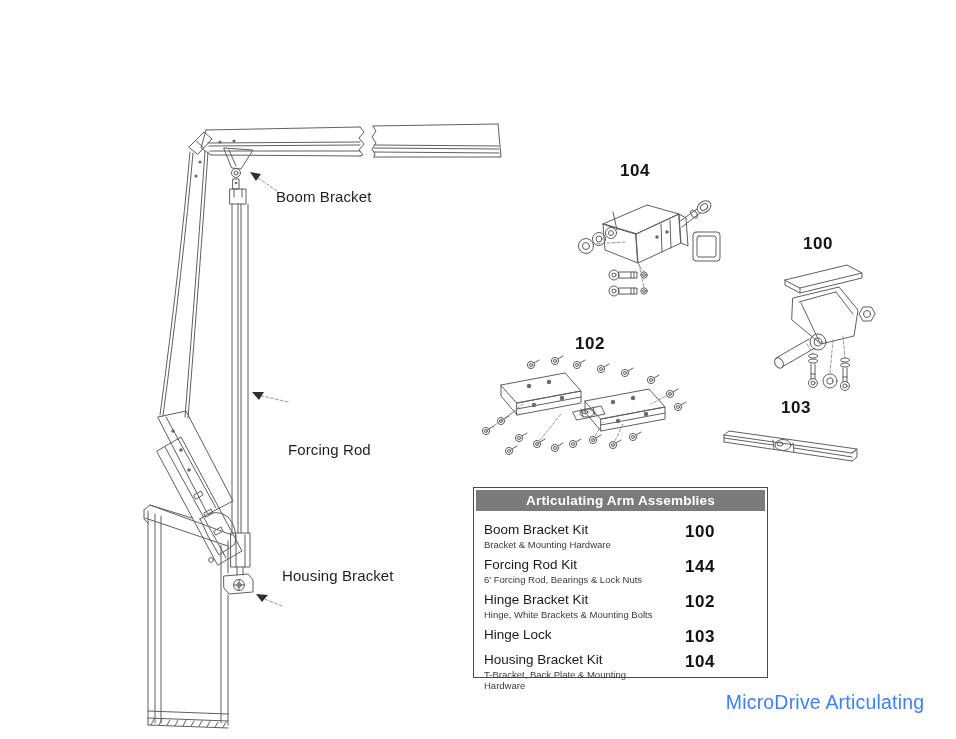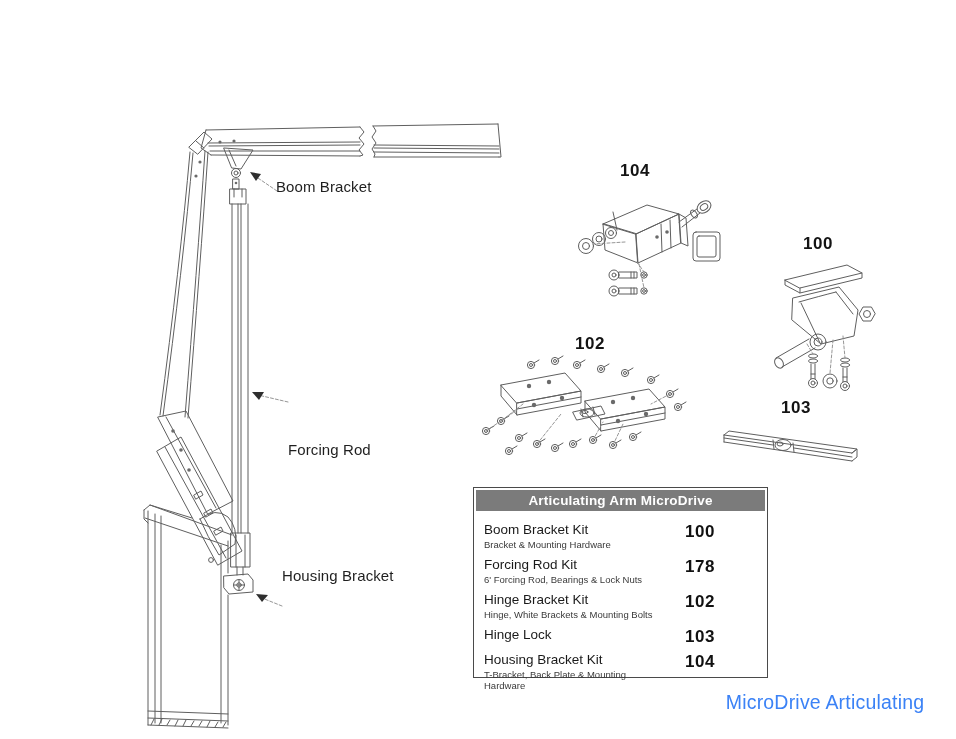--- a/index.html
+++ b/index.html
@@ -147,21 +147,21 @@
     <g>
       <path class="dash" d="M137,86 L115,71"></path>
       <path class="dart" d="M110,67 L121,69 L116,76 Z"></path>
       <path class="dash" d="M148,297 L118,290"></path>
       <path class="dart" d="M112,287 L124,287 L119,295 Z"></path>
       <path class="dash" d="M142,501 L122,493"></path>
       <path class="dart" d="M116,489 L128,490 L122,497 Z"></path>
     </g>
   </svg>
 
-  <div class="callout-label" style="left:276px; top:178px;">Boom Bracket</div>
+  <div class="callout-label" style="left:276px; top:188px;">Boom Bracket</div>
   <div class="callout-label" style="left:288px; top:394px;margin-top:47px;">Forcing Rod</div>
   <div class="callout-label" style="left:282px; top:567px;">Housing Bracket</div>
 
   <div class="part-number" style="left:600px; top:161px;">104</div>
   <svg style="left:573px; top:182px;" width="175" height="115" viewBox="0 0 175 115">
     <g>
       <path d="M30,42 L74,23 L106,32 L63,52 Z"></path>
       <path d="M30,42 L32,68 L65,81 L63,52 Z"></path>
       <path d="M63,52 L106,32 L108,61 L65,81 Z"></path>
       <path d="M88,42 L89,70 M97,38 L98,66"></path>
@@ -310,37 +310,37 @@
       <path d="M6,21 L6,28"></path>
       <path d="M134,39 L139,35 L139,43 L134,47"></path>
       <path d="M6,24 L55,31 M76,34 L134,43"></path>
       <ellipse cx="65" cy="31" rx="8" ry="5.5"></ellipse>
       <ellipse cx="62" cy="30" rx="3" ry="2"></ellipse>
       <path d="M55,26 L56,35 M75,29 L76,38"></path>
     </g>
   </svg>
 
   <div class="parts-table">
-    <div class="parts-table-header">Articulating Arm MicroDrive</div>
+    <div class="parts-table-header">Articulating Arm Assemblies</div>
     <div class="pt-body">
 
       <div class="pt-row">
         <div class="pt-left">
           <div class="pt-name">Boom Bracket Kit</div>
           <div class="pt-desc">Bracket &amp; Mounting Hardware</div>
         </div>
         <div class="pt-num">100</div>
       </div>
 
       <div class="pt-row">
         <div class="pt-left">
           <div class="pt-name">Forcing Rod Kit</div>
           <div class="pt-desc">6' Forcing Rod, Bearings &amp; Lock Nuts</div>
         </div>
-        <div class="pt-num">178</div>
+        <div class="pt-num">144</div>
       </div>
 
       <div class="pt-row">
         <div class="pt-left">
           <div class="pt-name">Hinge Bracket Kit</div>
           <div class="pt-desc">Hinge, White Brackets &amp; Mounting Bolts</div>
         </div>
         <div class="pt-num">102</div>
       </div>
 

